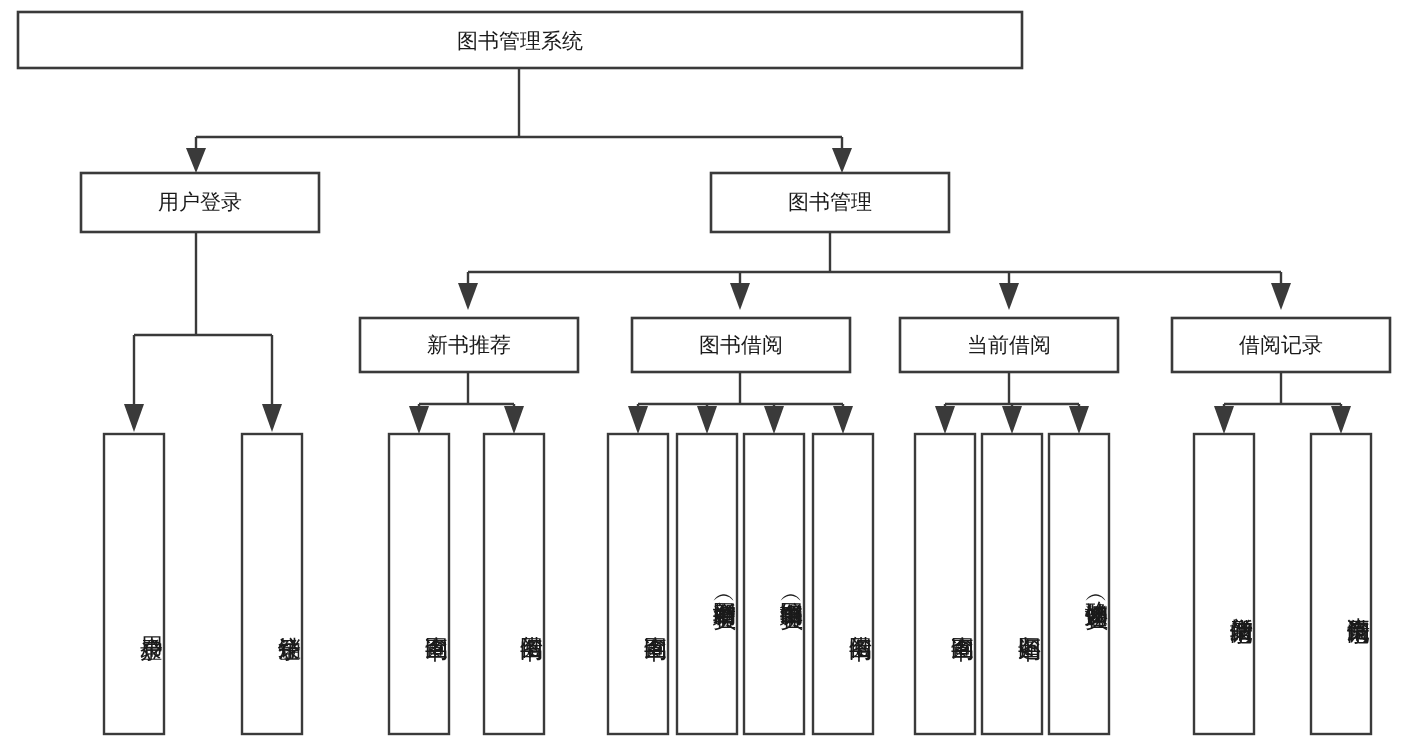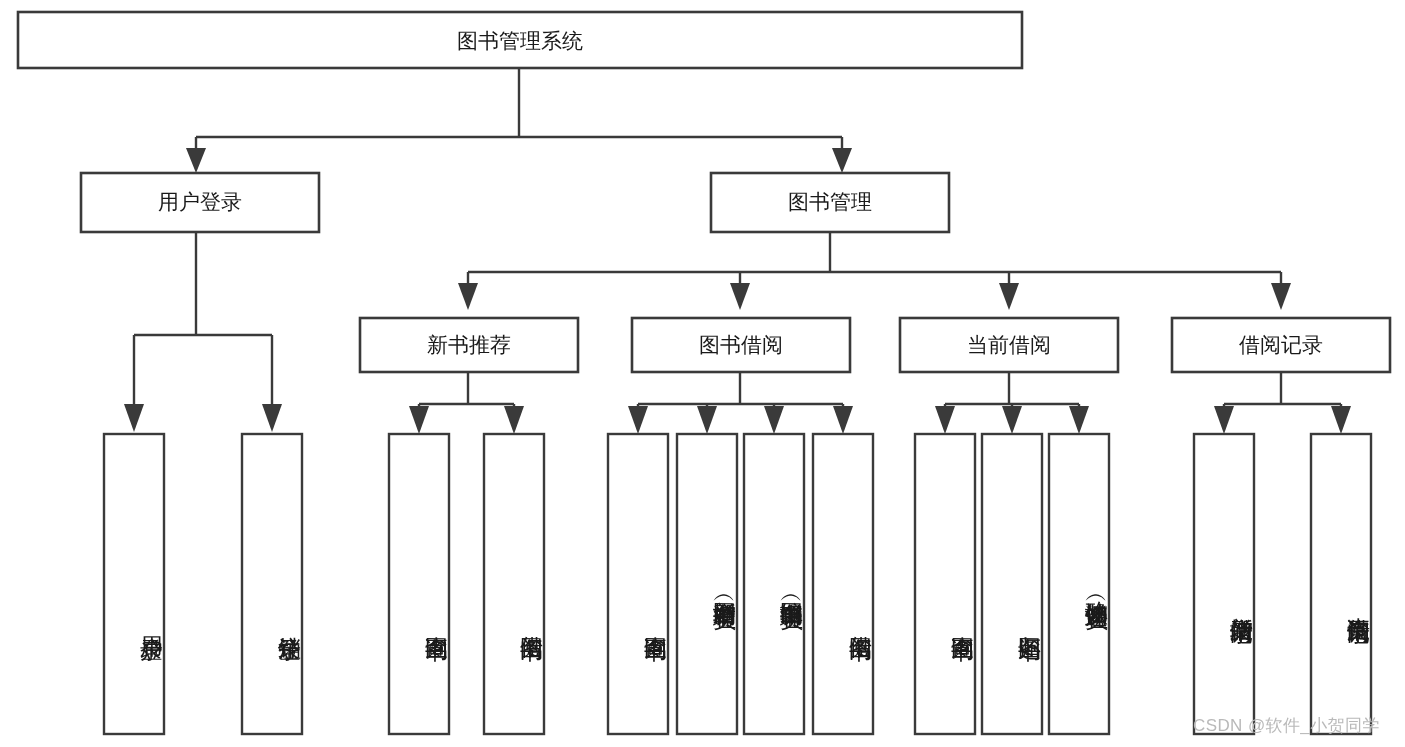--- a/index.html
+++ b/index.html
@@ -237,15 +237,14 @@
   <div class="node-label-v" style="left:744px; top:444px; width:60px; height:286px;">编辑图书（管理员）</div>
   <div class="node-label-v" style="left:813px; top:510px; width:60px; height:220px;">借阅图书</div>
 
   <div class="node-label-v" style="left:915px; top:510px; width:60px; height:220px;">查询图书</div>
   <div class="node-label-v" style="left:982px; top:510px; width:60px; height:220px;">归还图书</div>
   <div class="node-label-v" style="left:1049px; top:444px; width:60px; height:286px;">确认归还（管理员）</div>
 
   <div class="node-label-v" style="left:1194px; top:474px; width:60px; height:256px;">新增借阅记录</div>
   <div class="node-label-v" style="left:1311px; top:474px; width:60px; height:256px;">查询借阅记录</div>
 
-  <div class="watermark" style="left:1193px; top:714px;">CSDN @软件_小贺同学</div>
 
 </div>
 
 </body></html>

